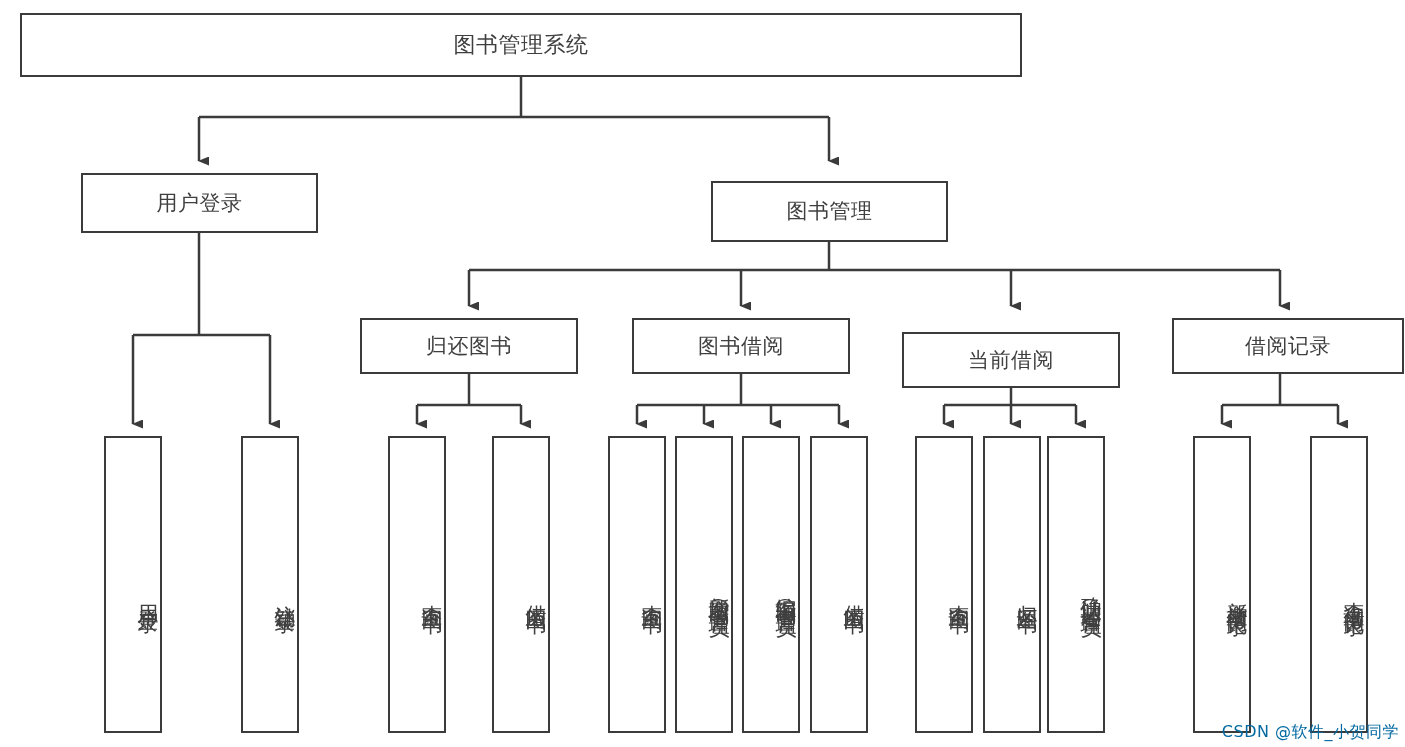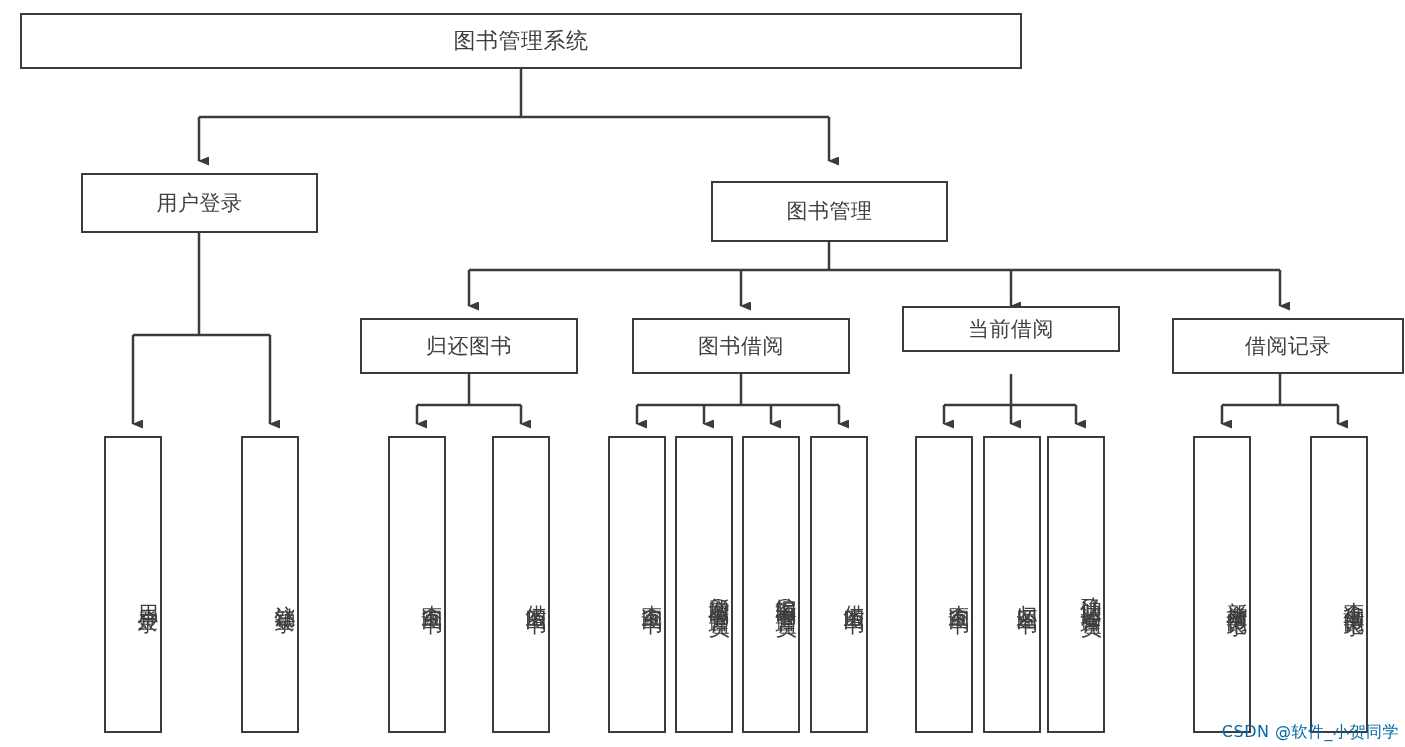--- a/index.html
+++ b/index.html
@@ -118,28 +118,28 @@
       <path d="M1011,405 L1011,424" marker-end="url(#arw)"></path>
       <path d="M1076,405 L1076,424" marker-end="url(#arw)"></path>
 
       <path d="M1280,374 L1280,405"></path>
       <path d="M1222,405 L1338,405"></path>
       <path d="M1222,405 L1222,424" marker-end="url(#arw)"></path>
       <path d="M1338,405 L1338,424" marker-end="url(#arw)"></path>
     </g>
   </svg>
 
-  <div class="node h root" style="left:20px; top:13px; width:1002px; height:56px;">图书管理系统</div>
+  <div class="node h root" style="left:20px; top:13px; width:1002px; height:64px;">图书管理系统</div>
 
   <div class="node h" style="left:81px; top:173px; width:237px; height:60px;">用户登录</div>
   <div class="node h" style="left:711px; top:173px; width:237px; height:61px;margin-top:8px;">图书管理</div>
 
   <div class="node h" style="left:360px; top:318px; width:218px; height:56px;">归还图书</div>
   <div class="node h" style="left:632px; top:318px; width:218px; height:56px;">图书借阅</div>
-  <div class="node h" style="left:902px; top:306px; width:218px; height:46px;">当前借阅</div>
+  <div class="node h" style="left:902px; top:332px; width:218px; height:56px;">当前借阅</div>
   <div class="node h" style="left:1172px; top:318px; width:232px; height:56px;">借阅记录</div>
 
   <div class="node v" style="left:104px; top:436px; width:58px; height:297px;">
     <span class="vtext">用户登录</span>
   </div>
   <div class="node v" style="left:241px; top:436px; width:58px; height:297px;">
     <span class="vtext">注销登录</span>
   </div>
 
   <div class="node v" style="left:388px; top:436px; width:58px; height:297px;">

